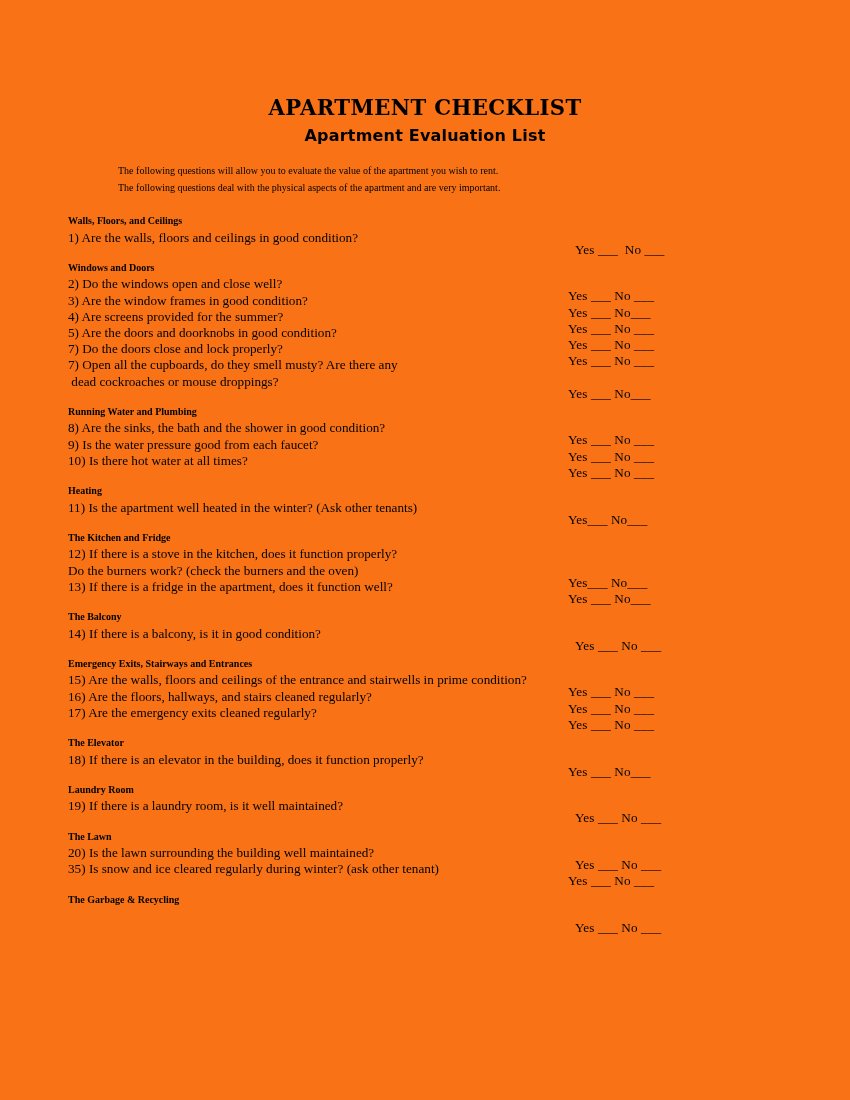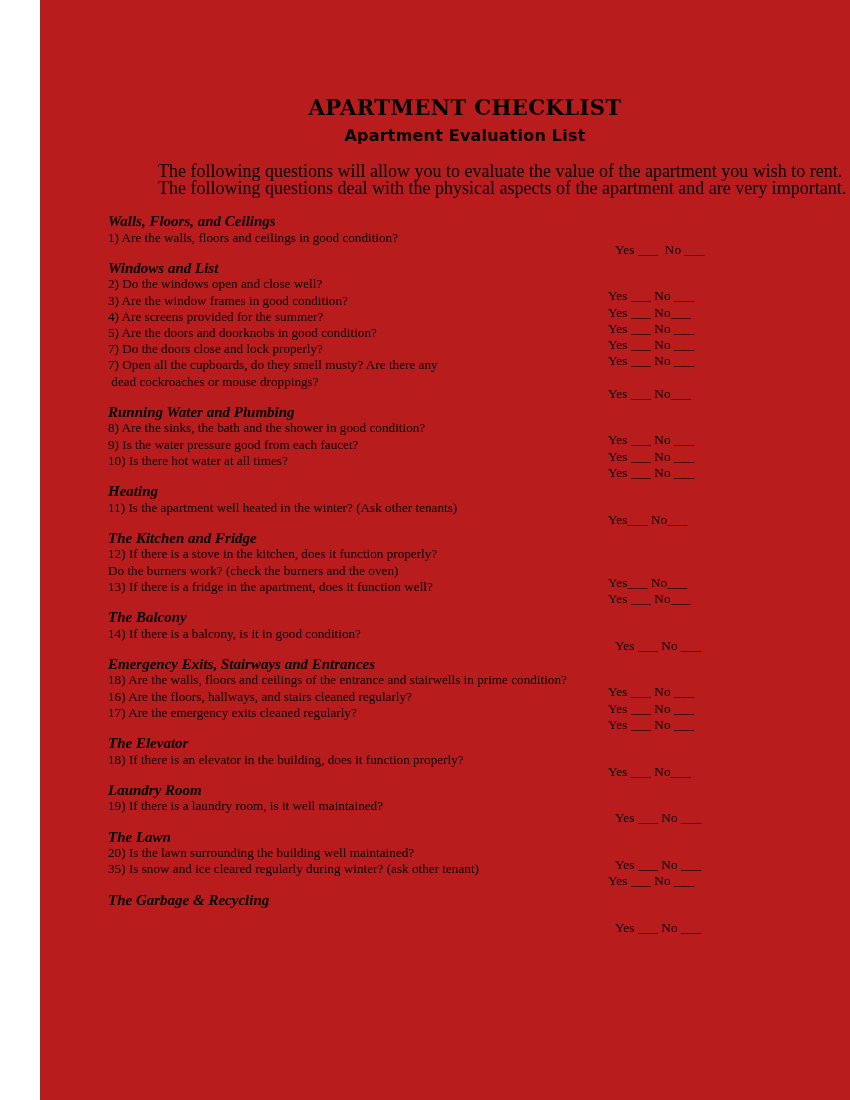--- a/index.html
+++ b/index.html
@@ -11,22 +11,21 @@
     width: 850px;
     height: 1100px;
     position: relative;
     font-family: "Liberation Serif", "DejaVu Serif", serif;
     color: #000000;
     overflow: hidden;
   }
   .page {
     position: absolute;
     inset: 0;
-    background: #b91c1c;
-    margin-left: 40px;
+    background: #f97316;
   }
 
   
   .title-block {
     position: absolute;
     top: 96px;
     left: 0;
     width: 850px;
     text-align: center;
   }
@@ -49,45 +48,44 @@
     transform: scaleX(0.97);
     transform-origin: center;
   }
 
   
   .intro {
     position: absolute;
     top: 163px;
     left: 118px;
     width: 640px;
-    font-size: 18px;
+    font-size: 10px;
     line-height: 16.6px;
   }
   .intro .line-1 { font-weight: 400; white-space: nowrap; }
   .intro .line-2 { font-weight: 400; white-space: nowrap; }
 
   
   .content {
     position: absolute;
     top: 213px;
     left: 68px;
     width: 700px;
     font-size: 13.2px;
     line-height: 16.2px;
   }
   .section { margin-bottom: 14px; }
   .section:last-child { margin-bottom: 0; }
 
   .section-heading {
     font-weight: 700;
-    font-size: 15px;
+    font-size: 10px;
     line-height: 16.6px;
     margin-bottom: 0px;
     white-space: nowrap;
-    font-style: italic;
   }
 
   .q-row {
     display: block;
     position: relative;
     min-height: 16.2px;
     line-height: 16.2px;
     white-space: nowrap;
   }
   .q-text {
@@ -117,21 +115,21 @@
     <div class="line-1">The following questions will allow you to evaluate the value of the apartment you wish to rent.</div>
     <div class="line-2">The following questions deal with the physical aspects of the apartment and are very important.</div>
   </div>
 
   <div class="content" id="checklist-content">
       <div class="section">
         <div class="section-heading">Walls, Floors, and Ceilings</div>
         <div class="q-row"><span class="q-text">1) Are the walls, floors and ceilings in good condition?</span><span class="q-answer indented">Yes ___  No ___</span></div>
       </div>
       <div class="section">
-        <div class="section-heading">Windows and List</div>
+        <div class="section-heading">Windows and Doors</div>
         <div class="q-row"><span class="q-text">2) Do the windows open and close well?</span><span class="q-answer">Yes ___ No ___</span></div>
         <div class="q-row"><span class="q-text">3) Are the window frames in good condition?</span><span class="q-answer">Yes ___ No___</span></div>
         <div class="q-row"><span class="q-text">4) Are screens provided for the summer?</span><span class="q-answer">Yes ___ No ___</span></div>
         <div class="q-row"><span class="q-text">5) Are the doors and doorknobs in good condition?</span><span class="q-answer">Yes ___ No ___</span></div>
         <div class="q-row"><span class="q-text">7) Do the doors close and lock properly?</span><span class="q-answer">Yes ___ No ___</span></div>
         <div class="q-row no-answer"><span class="q-text">7) Open all the cupboards, do they smell musty? Are there any</span></div>
         <div class="q-row"><span class="q-text"> dead cockroaches or mouse droppings?</span><span class="q-answer">Yes ___ No___</span></div>
       </div>
       <div class="section">
         <div class="section-heading">Running Water and Plumbing</div>
@@ -148,21 +146,21 @@
         <div class="q-row no-answer"><span class="q-text">12) If there is a stove in the kitchen, does it function properly?</span></div>
         <div class="q-row"><span class="q-text">Do the burners work? (check the burners and the oven)</span><span class="q-answer">Yes___ No___</span></div>
         <div class="q-row"><span class="q-text">13) If there is a fridge in the apartment, does it function well?</span><span class="q-answer">Yes ___ No___</span></div>
       </div>
       <div class="section">
         <div class="section-heading">The Balcony</div>
         <div class="q-row"><span class="q-text">14) If there is a balcony, is it in good condition?</span><span class="q-answer indented">Yes ___ No ___</span></div>
       </div>
       <div class="section">
         <div class="section-heading">Emergency Exits, Stairways and Entrances</div>
-        <div class="q-row"><span class="q-text">18) Are the walls, floors and ceilings of the entrance and stairwells in prime condition?</span><span class="q-answer">Yes ___ No ___</span></div>
+        <div class="q-row"><span class="q-text">15) Are the walls, floors and ceilings of the entrance and stairwells in prime condition?</span><span class="q-answer">Yes ___ No ___</span></div>
         <div class="q-row"><span class="q-text">16) Are the floors, hallways, and stairs cleaned regularly?</span><span class="q-answer">Yes ___ No ___</span></div>
         <div class="q-row"><span class="q-text">17) Are the emergency exits cleaned regularly?</span><span class="q-answer">Yes ___ No ___</span></div>
       </div>
       <div class="section">
         <div class="section-heading">The Elevator</div>
         <div class="q-row"><span class="q-text">18) If there is an elevator in the building, does it function properly?</span><span class="q-answer">Yes ___ No___</span></div>
       </div>
       <div class="section">
         <div class="section-heading">Laundry Room</div>
         <div class="q-row"><span class="q-text">19) If there is a laundry room, is it well maintained?</span><span class="q-answer indented">Yes ___ No ___</span></div>

